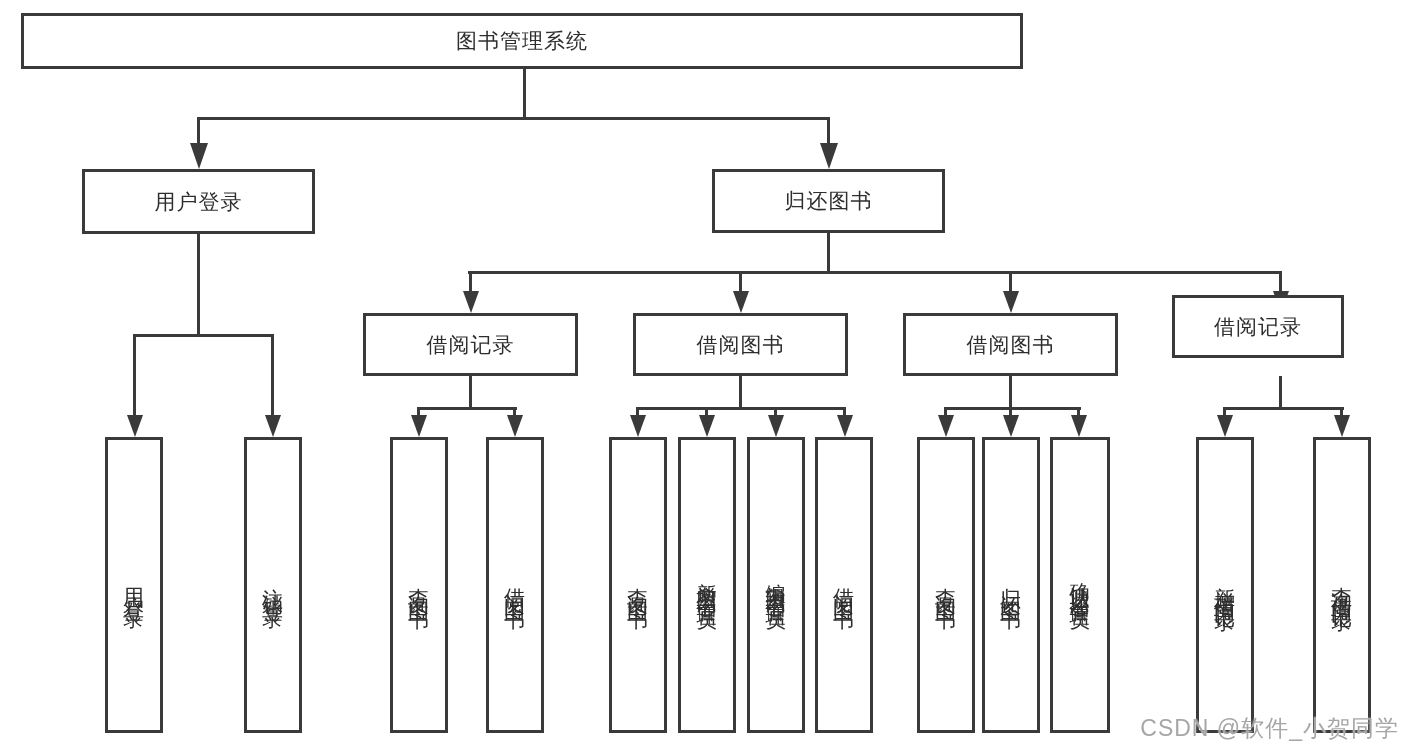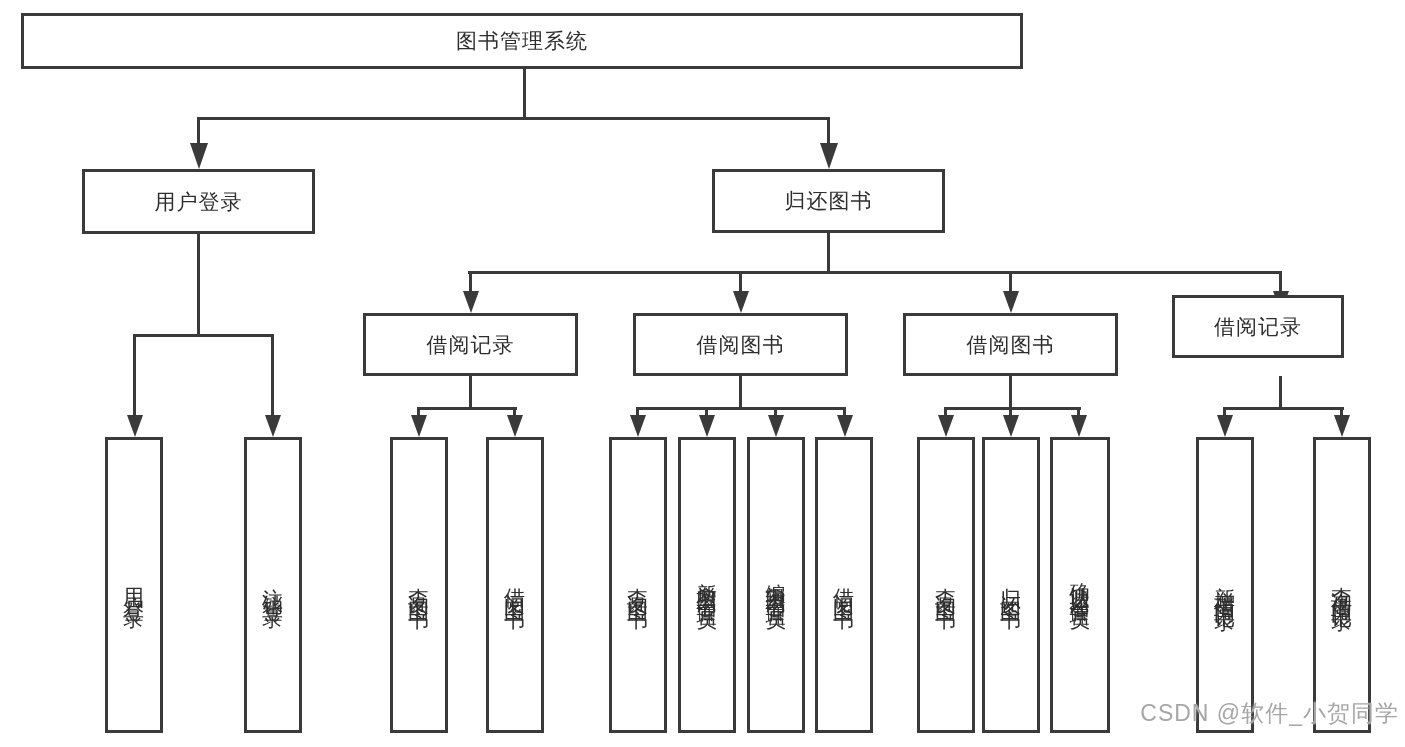--- a/index.html
+++ b/index.html
@@ -23,21 +23,21 @@
   .drop::after {
     content:""; position:absolute; top:100%; left:50%;
     transform:translateX(-50%);
     border:8px solid transparent; border-bottom:0;
     border-top:22px solid #3a3a3a;
   }
   .drop.big::after {
     border-left-width:9px; border-right-width:9px; border-top-width:26px;
   }
   .watermark {
-    position:absolute; right:6px; bottom:18px;
+    position:absolute; right:6px; bottom:3px;
     font-size:23px; color:#a6a6a6; letter-spacing:1px;
     text-shadow:0 0 2px #ffffff; white-space:nowrap;
   }
 </style>
 </head>
 <body>
 
 <div class="canvas">
 
   <div class="box" style="left:21px; top:13px; width:1002px; height:56px;">

